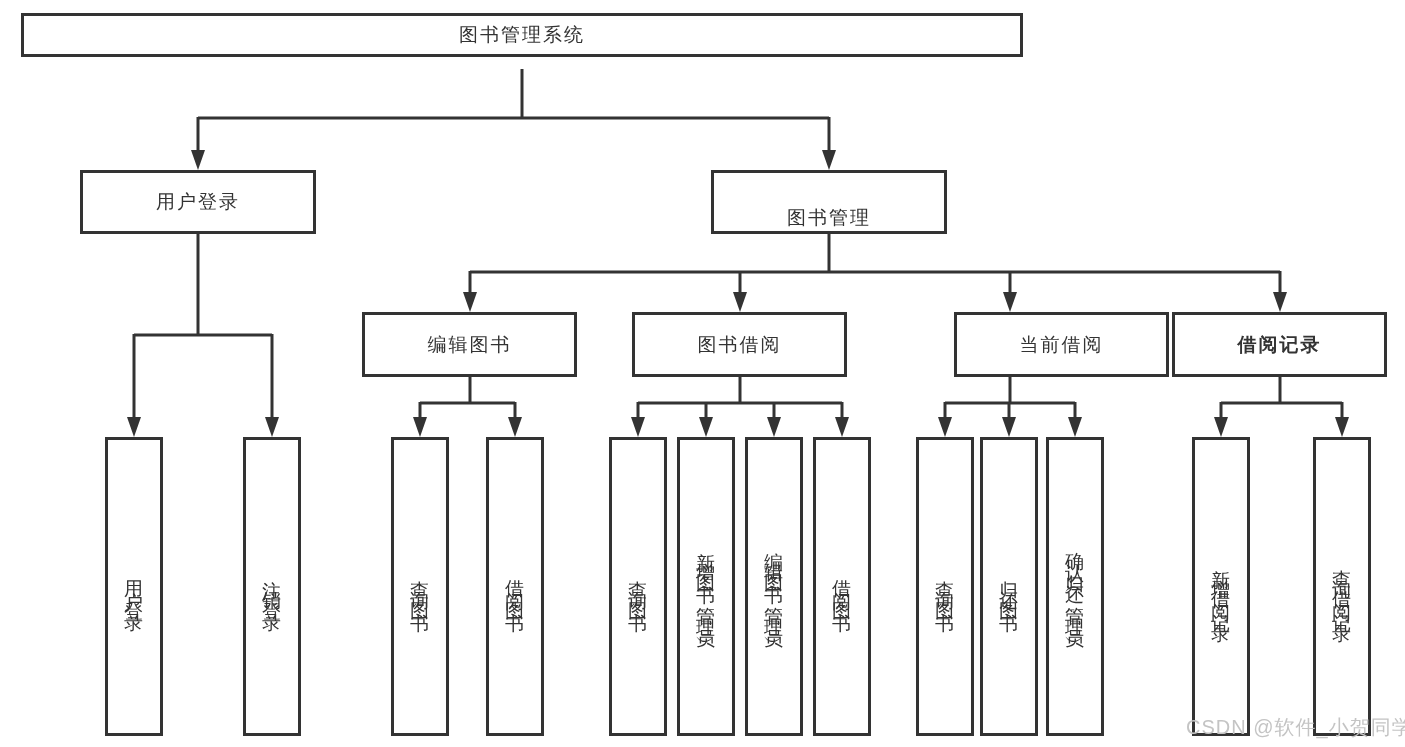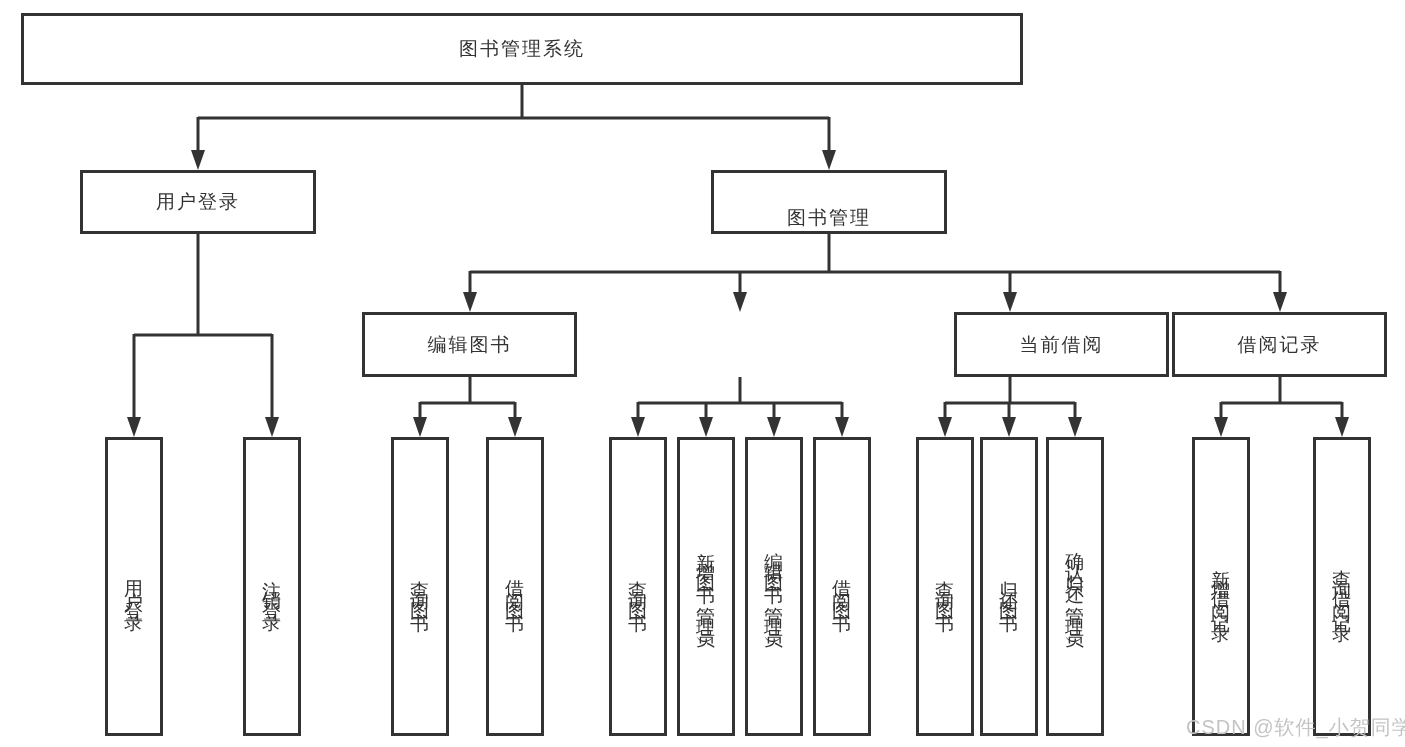--- a/index.html
+++ b/index.html
@@ -32,21 +32,21 @@
     display: flex;
     align-items: center;
     justify-content: center;
     text-align: center;
   }
   .hbox {
     font-size: 19px;
     letter-spacing: 2px;
   }
   .root-box {
-    left: 21px; top: 13px; width: 1002px; height: 72px;
+    left: 21px; top: 13px; width: 1002px; height: 44px;
   }
   .lvl1 { height: 64px; width: 236px; top: 170px; }
   .lvl2 { height: 65px; width: 215px; top: 312px; }
   .leaf {
     top: 437px;
     width: 58px;
     height: 299px;
   }
   .leaf > span {
     writing-mode: vertical-rl;
@@ -144,24 +144,27 @@
   <div class="box hbox lvl1" style="left:80px;">
     <span>用户登录</span>
   </div>
   <div class="box hbox lvl1" style="left:711px;align-items:flex-end;">
     <span>图书管理</span>
   </div>
 
   <div class="box hbox lvl2" style="left:362px;">
     <span>编辑图书</span>
   </div>
+  <div class="box hbox lvl2" style="left:632px;">
+    <span>图书借阅</span>
+  </div>
   <div class="box hbox lvl2" style="left:954px;">
     <span>当前借阅</span>
   </div>
-  <div class="box hbox lvl2" style="left:1172px;">
+  <div class="box hbox lvl2" style="left:1172px;font-weight:bold;">
     <span>借阅记录</span>
   </div>
 
   <div class="box leaf" style="left:105px;">
     <span>用户登录</span>
   </div>
   <div class="box leaf" style="left:243px;">
     <span>注销登录</span>
   </div>
 

